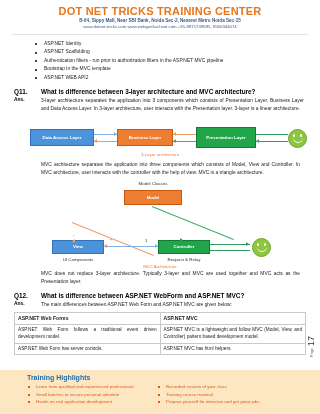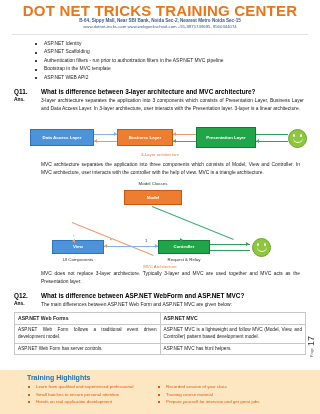--- a/index.html
+++ b/index.html
@@ -6,21 +6,21 @@
   body{
     width:320px;height:414px;overflow:hidden;background:#ffffff;
     font-family:"Liberation Sans", sans-serif;
     color:#1a1a1a;position:relative;
   }
   .page{position:relative;width:320px;height:414px;}
 
   
   .header{padding-top:4px;text-align:center;}
   .brand-title{
-    color:#e8761a;font-size:15px;font-weight:bold;letter-spacing:.2px;
+    color:#e8761a;font-size:11px;font-weight:bold;letter-spacing:.2px;
     line-height:14px;white-space:nowrap;
   }
   .brand-addr{
     color:#3b5a8f;font-size:4.6px;font-weight:bold;line-height:6px;
     white-space:nowrap;
   }
   .brand-web{
     color:#3b5a8f;font-size:4.3px;line-height:6px;white-space:nowrap;
   }
   .hr-top{height:1px;background:#e2e2e2;margin:4px 12px 0 12px;}

